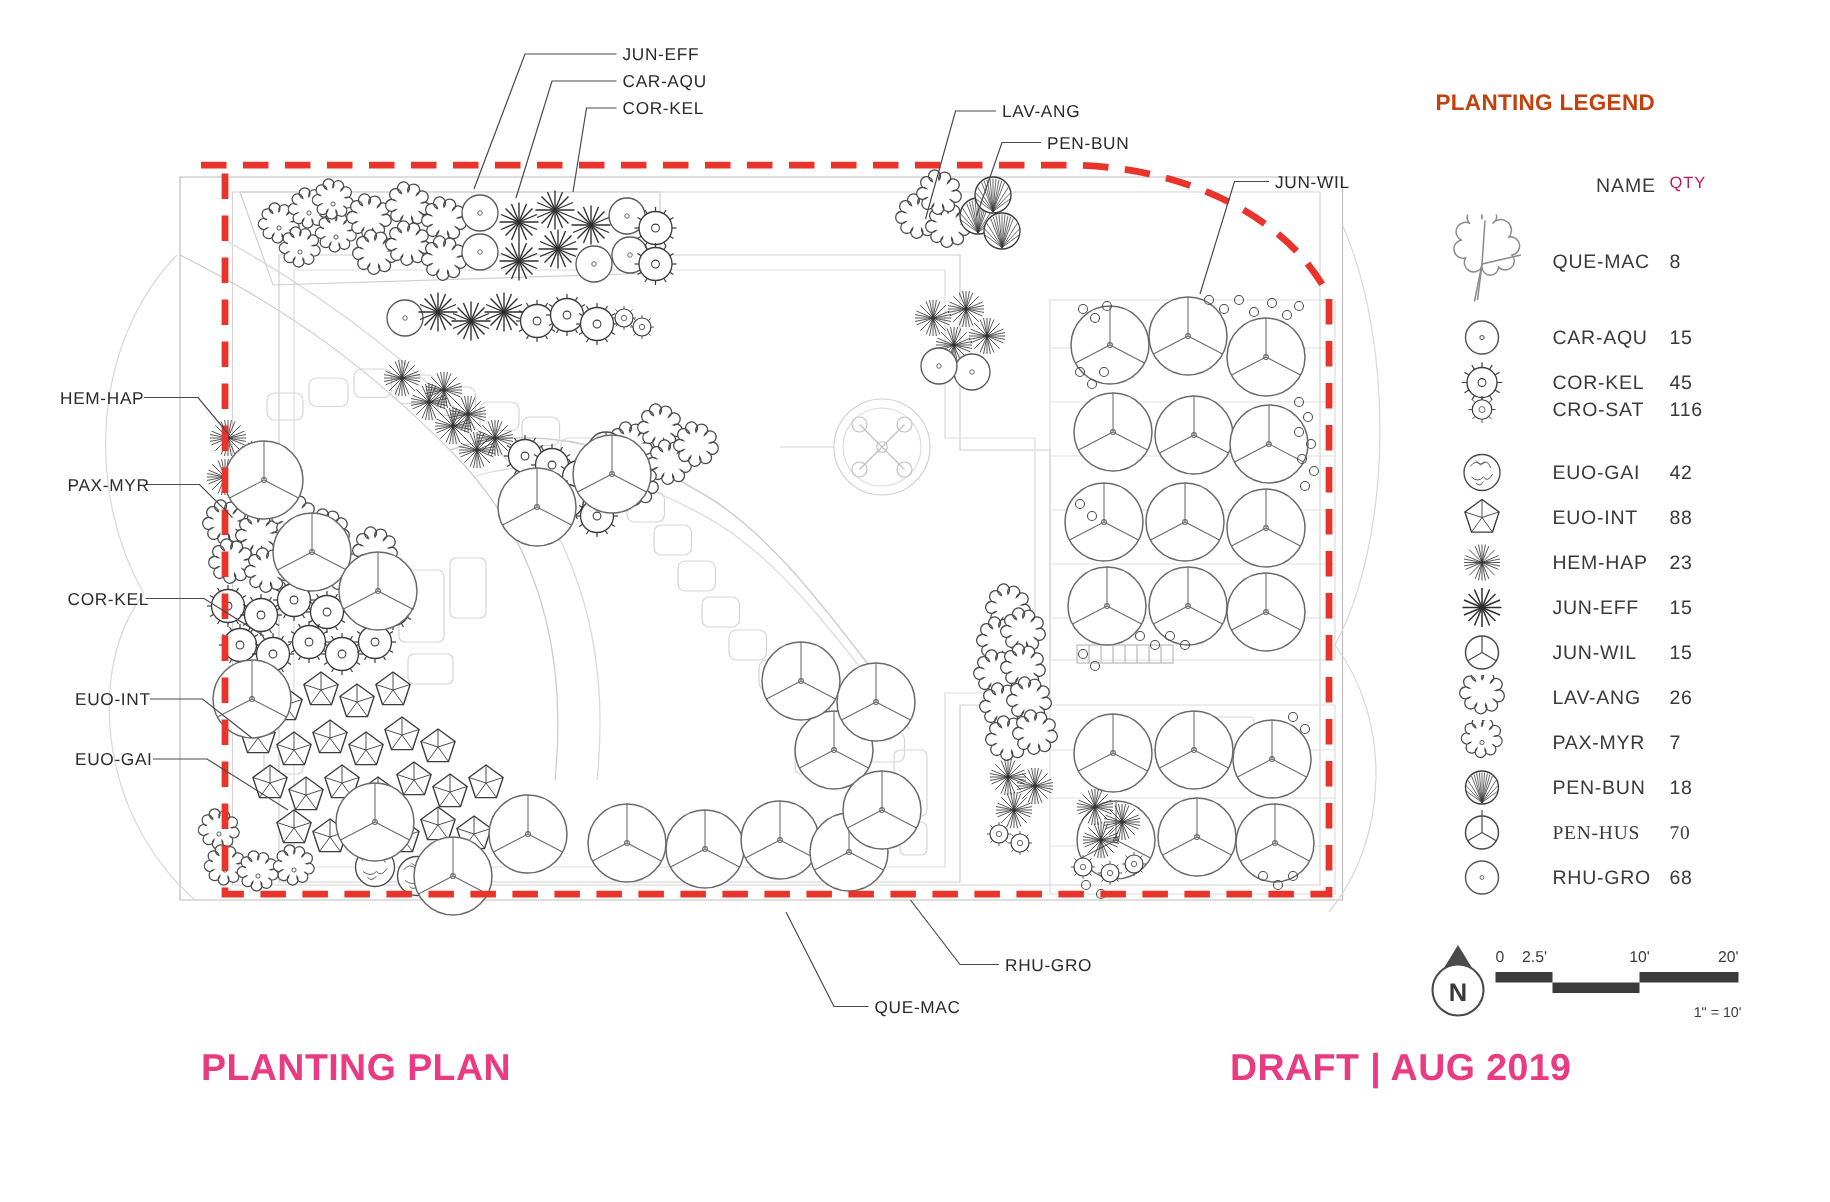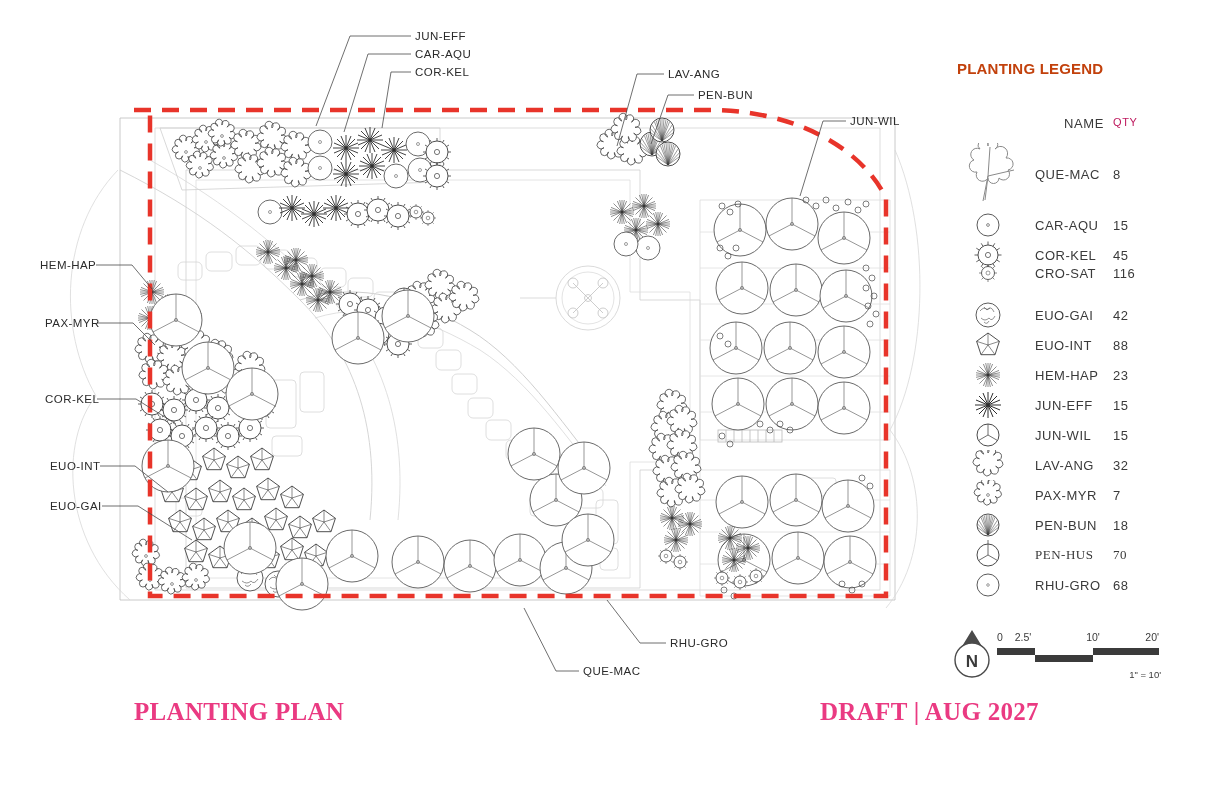--- a/index.html
+++ b/index.html
@@ -31,21 +31,21 @@
   .legend-row .lr-name{position:absolute;left:80px;top:50%;transform:translateY(-50%);
      font-size:13px;color:#3a3a3a;letter-spacing:.5px;white-space:nowrap;}
   .legend-row .lr-qty{position:absolute;left:158px;top:50%;transform:translateY(-50%);
      font-size:13px;color:#3a3a3a;letter-spacing:.5px;white-space:nowrap;}
 
   
   #northarrow{position:absolute;left:943px;top:628px;width:58px;height:56px;}
   #scalebar{position:absolute;left:993px;top:628px;width:172px;height:56px;}
 
   
-  #footer{position:absolute;left:0;top:698px;width:1220px;height:60px;font-family:Liberation Serif, serif;}
+  #footer{position:absolute;left:0;top:698px;width:1220px;height:60px;}
   .foot-title{
     position:absolute;top:0;font-size:25px;font-weight:bold;
     color:#ea3a82;letter-spacing:.3px;white-space:nowrap;
   }
   #title-left{left:134px;}
   #title-right{left:820px;}
 
   
   .callout-text{font-family:"Liberation Sans","DejaVu Sans",sans-serif;font-size:11.5px;fill:#2b2b2b;letter-spacing:.45px;}
   .leader{stroke:#4a4a4a;stroke-width:.8;fill:none;}
@@ -763,21 +763,21 @@
           <span class="lr-name">JUN-WIL</span>
           <span class="lr-qty">15</span>
         </div>
         <div class="legend-row" style="top: 390px;">
           <span class="lr-sym">
             <svg width="34" height="30" viewBox="-17 -15 34 30">
               <use href="#lg-scallop"></use>
             </svg>
           </span>
           <span class="lr-name">LAV-ANG</span>
-          <span class="lr-qty">32</span>
+          <span class="lr-qty">26</span>
         </div>
         <div class="legend-row" style="top: 420px;">
           <span class="lr-sym">
             <svg width="34" height="30" viewBox="-17 -15 34 30">
               <use href="#lg-lobe"></use>
             </svg>
           </span>
           <span class="lr-name">PAX-MYR</span>
           <span class="lr-qty">7</span>
         </div>
@@ -832,16 +832,16 @@
         </g>
       <rect x="4" y="20" width="38" height="7" fill="#3b3b3b"></rect>
       <rect x="42" y="27" width="58" height="7" fill="#3b3b3b"></rect>
       <rect x="100" y="20" width="66" height="7" fill="#3b3b3b"></rect>
       <text id="scale-ratio" x="168" y="50" text-anchor="end" font-family="Liberation Sans, sans-serif" font-size="9.5" fill="#3a3a3a">1" = 10'</text>
     </svg>
   </div>
 
   <div id="footer">
     <div class="foot-title" id="title-left">PLANTING PLAN</div>
-    <div class="foot-title" id="title-right">DRAFT | AUG 2027</div>
+    <div class="foot-title" id="title-right">DRAFT | AUG 2019</div>
   </div>
 
 </div>
 
 </body></html>

